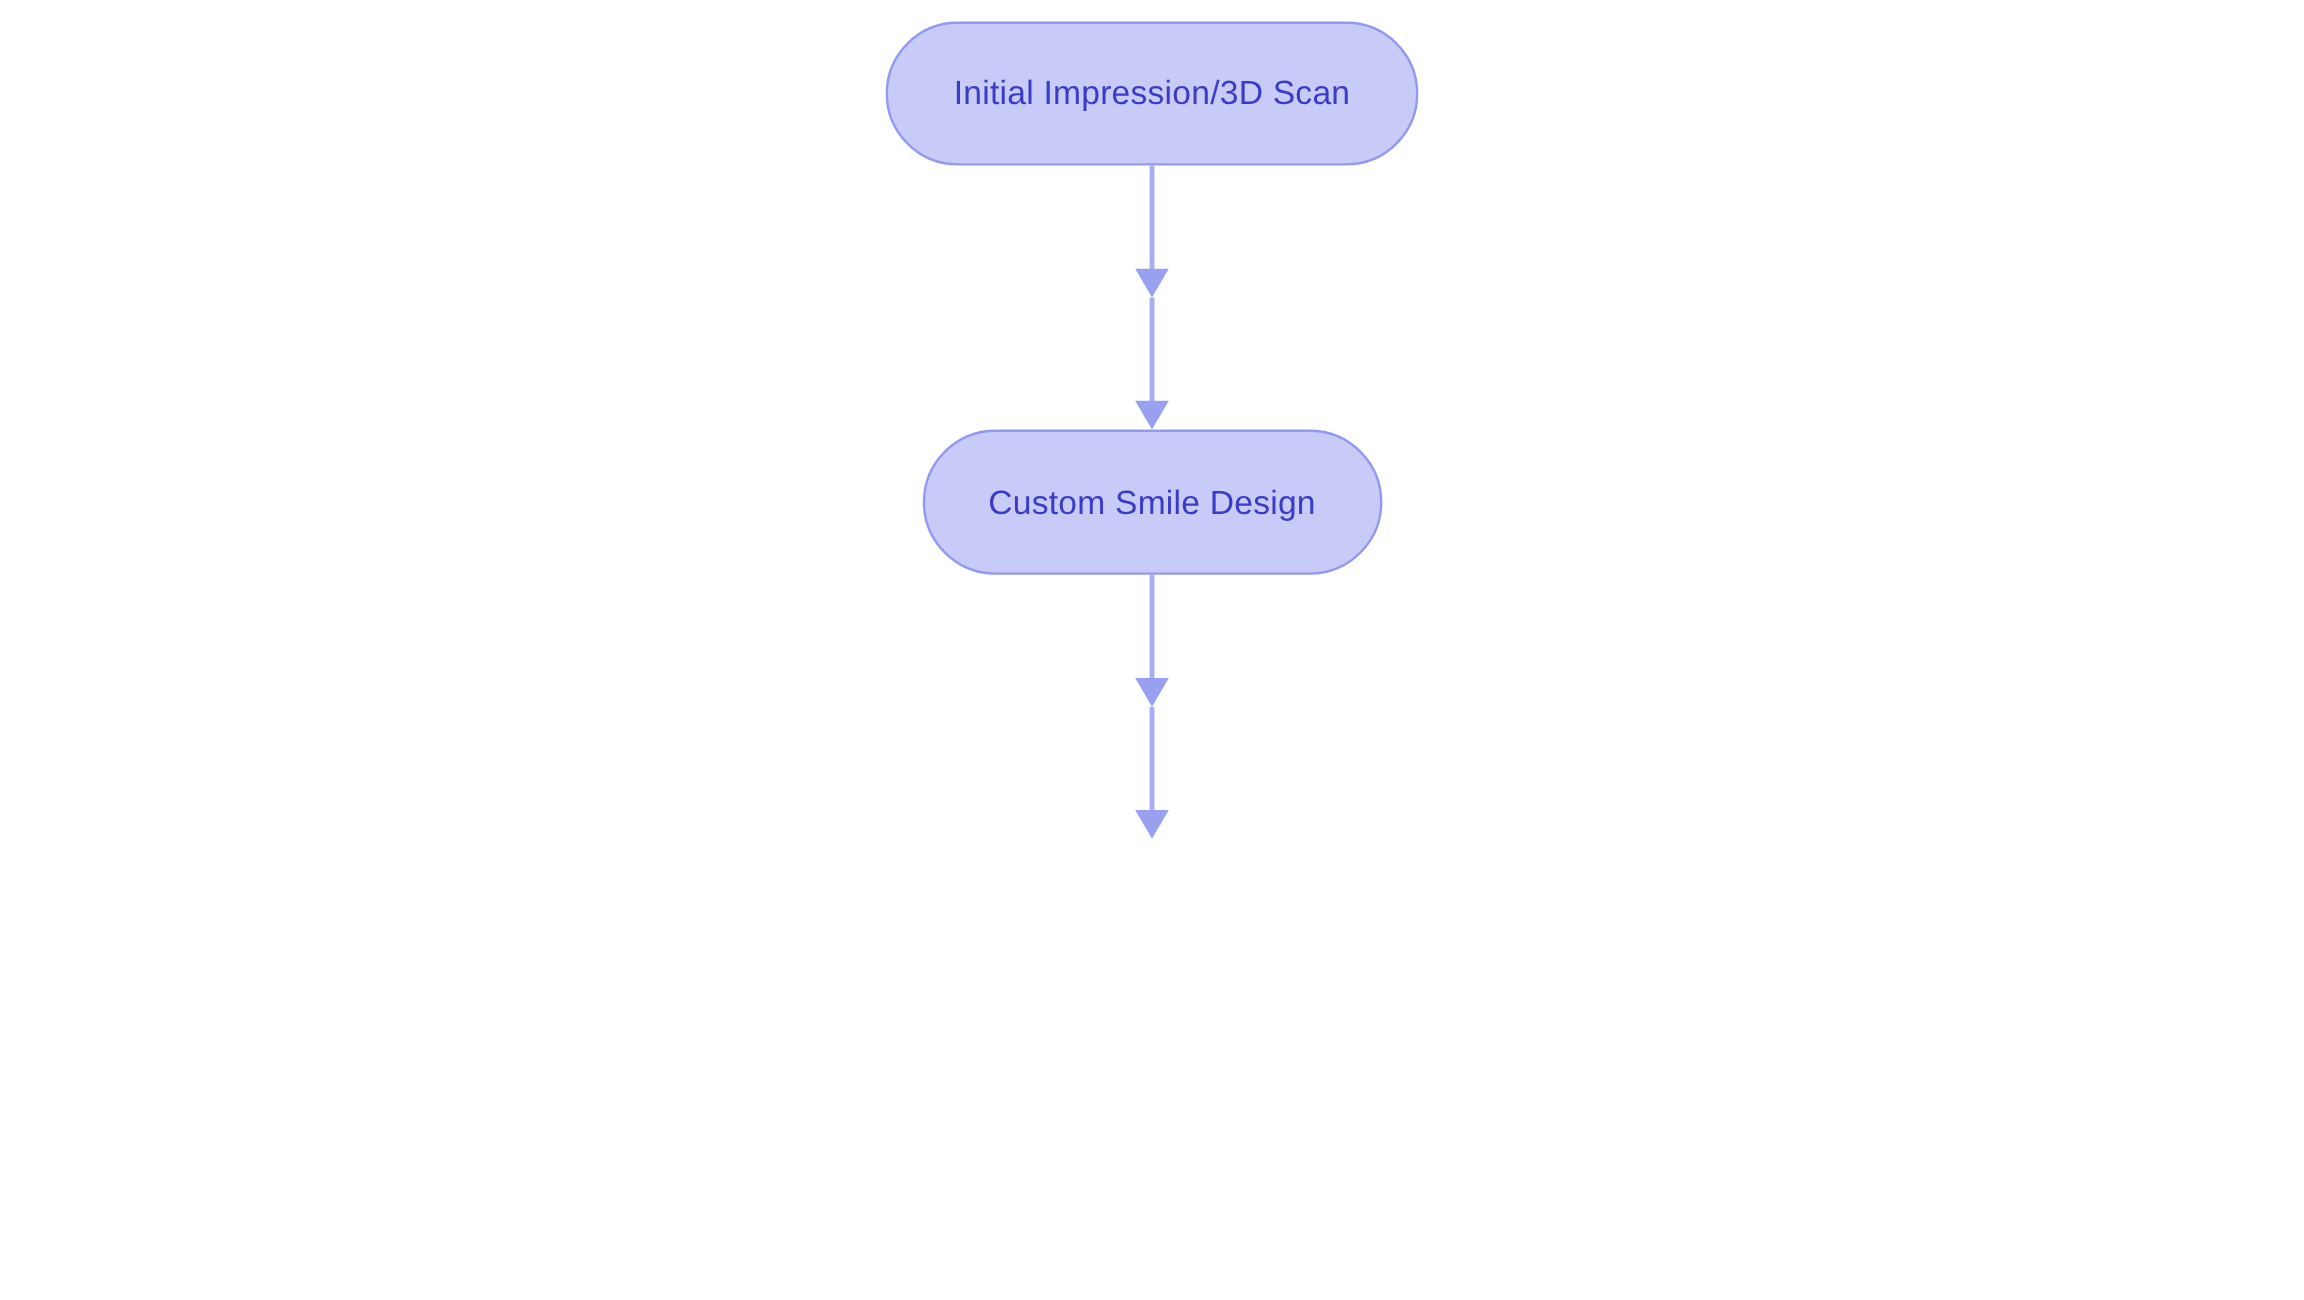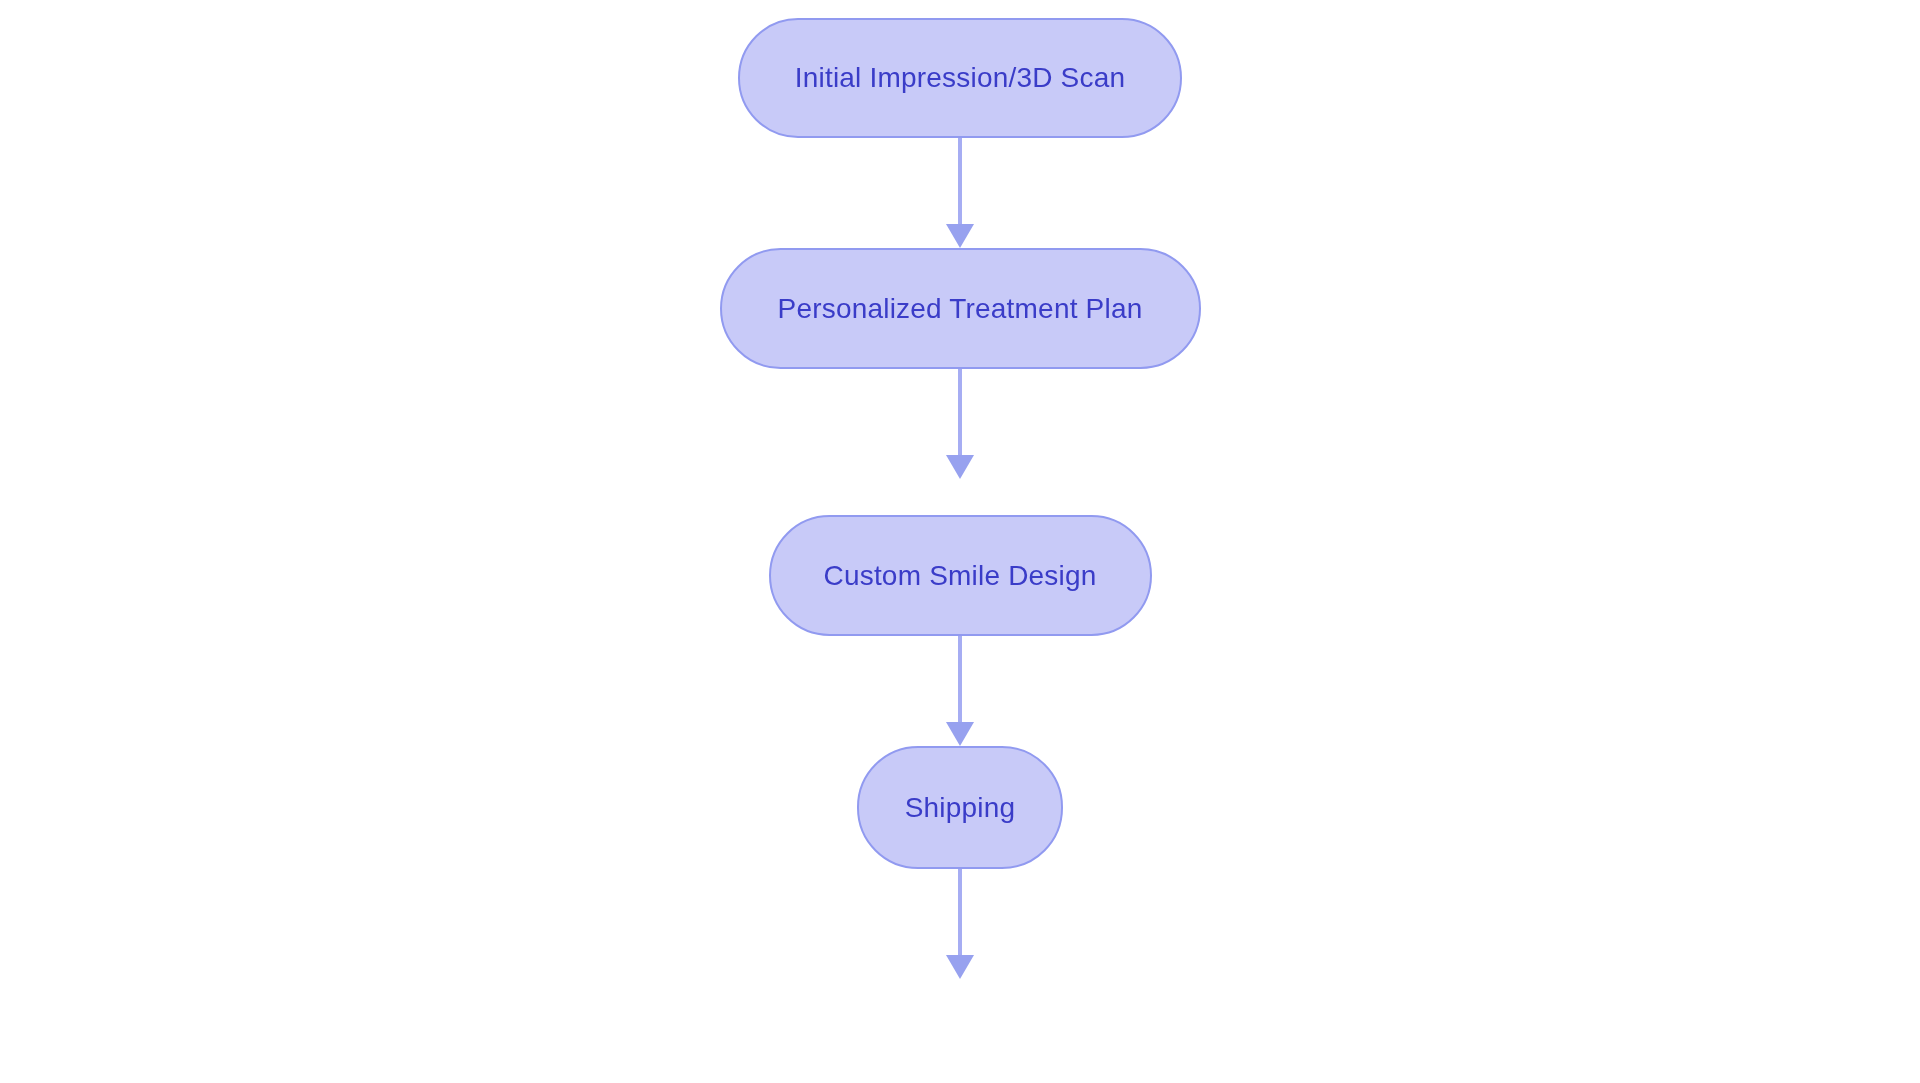--- a/index.html
+++ b/index.html
@@ -57,59 +57,53 @@
     width: 0;
     height: 0;
     border-left: 14px solid transparent;
     border-right: 14px solid transparent;
     border-top: 24px solid var(--arrow-head);
     margin-top: -1px;
   }
   
   .n0 { width: 444px; height: 120px; }
   .n1 { width: 481px; height: 121px; }
-  .n2 { width: 383px; height: 121px; margin-top: 36px; }
+  .n2 { width: 383px; height: 121px; }
   .n3 { width: 206px; height: 123px; }
   .n4 { width: 322px; height: 122px; }
 </style>
 </head>
 <body>
 
 <div class="canvas">
 
   <div class="node n0">
     <span class="node-label">Initial Impression/3D Scan</span>
   </div>
 
   <div class="arrow">
     <div class="arrow-shaft"></div>
     <div class="arrow-head"></div>
   </div>
 
-  <div class="node n1">
-    <span class="node-label">Personalized Treatment Plan</span>
-  </div>
 
   <div class="arrow">
     <div class="arrow-shaft"></div>
     <div class="arrow-head"></div>
   </div>
 
   <div class="node n2">
     <span class="node-label">Custom Smile Design</span>
   </div>
 
   <div class="arrow">
     <div class="arrow-shaft"></div>
     <div class="arrow-head"></div>
   </div>
 
-  <div class="node n3">
-    <span class="node-label">Shipping</span>
-  </div>
 
   <div class="arrow">
     <div class="arrow-shaft"></div>
     <div class="arrow-head"></div>
   </div>
 
 
 </div>
 
 </body></html>

